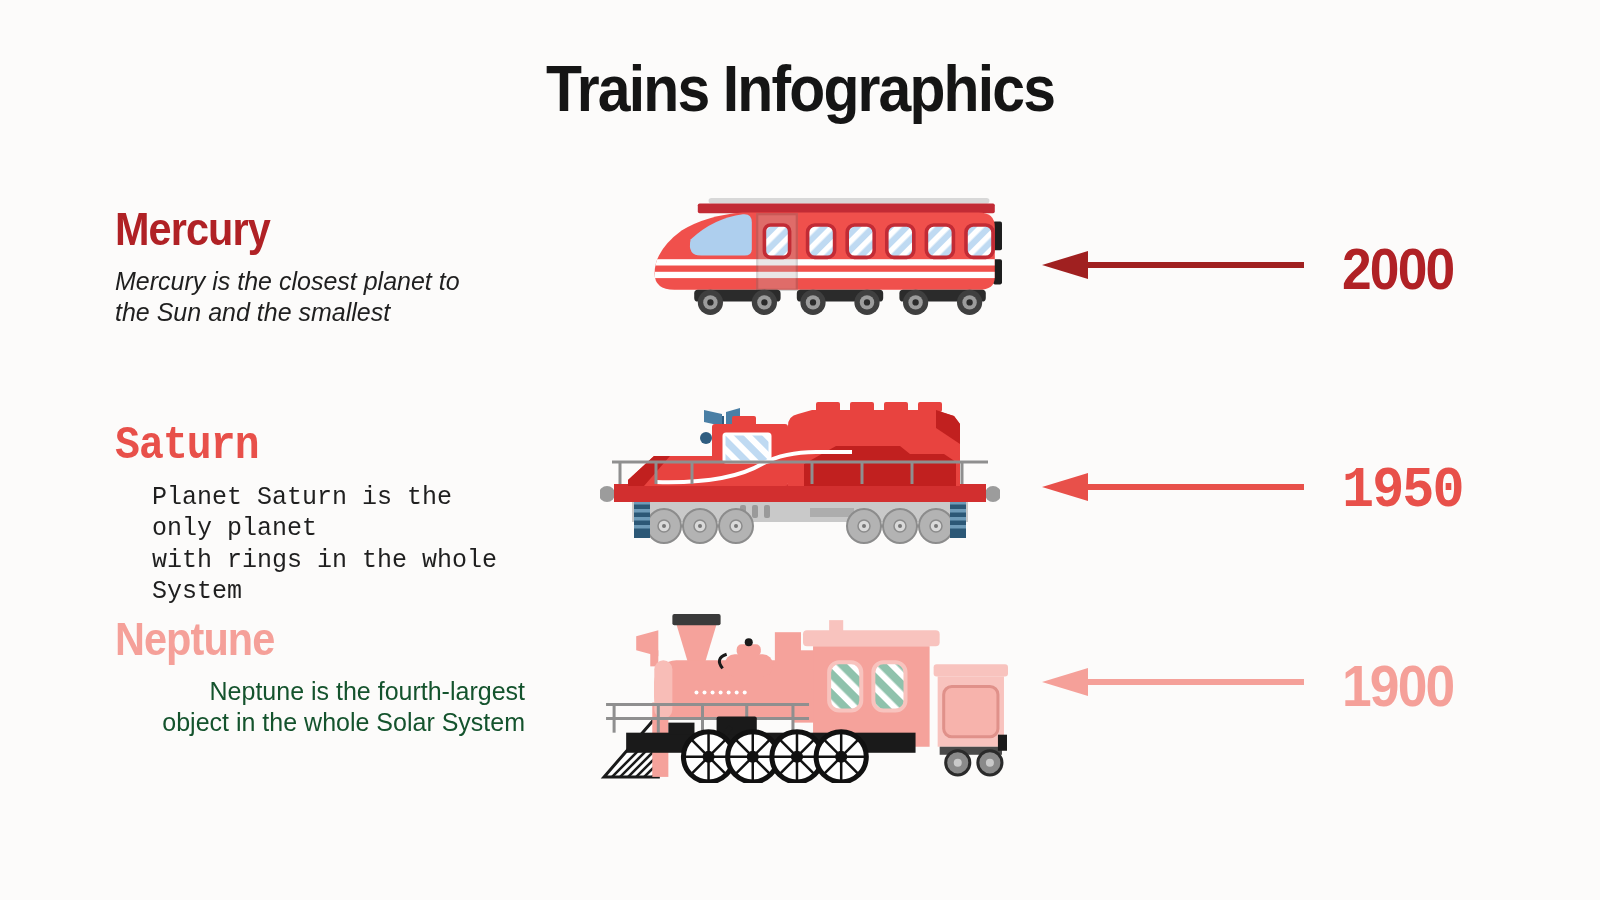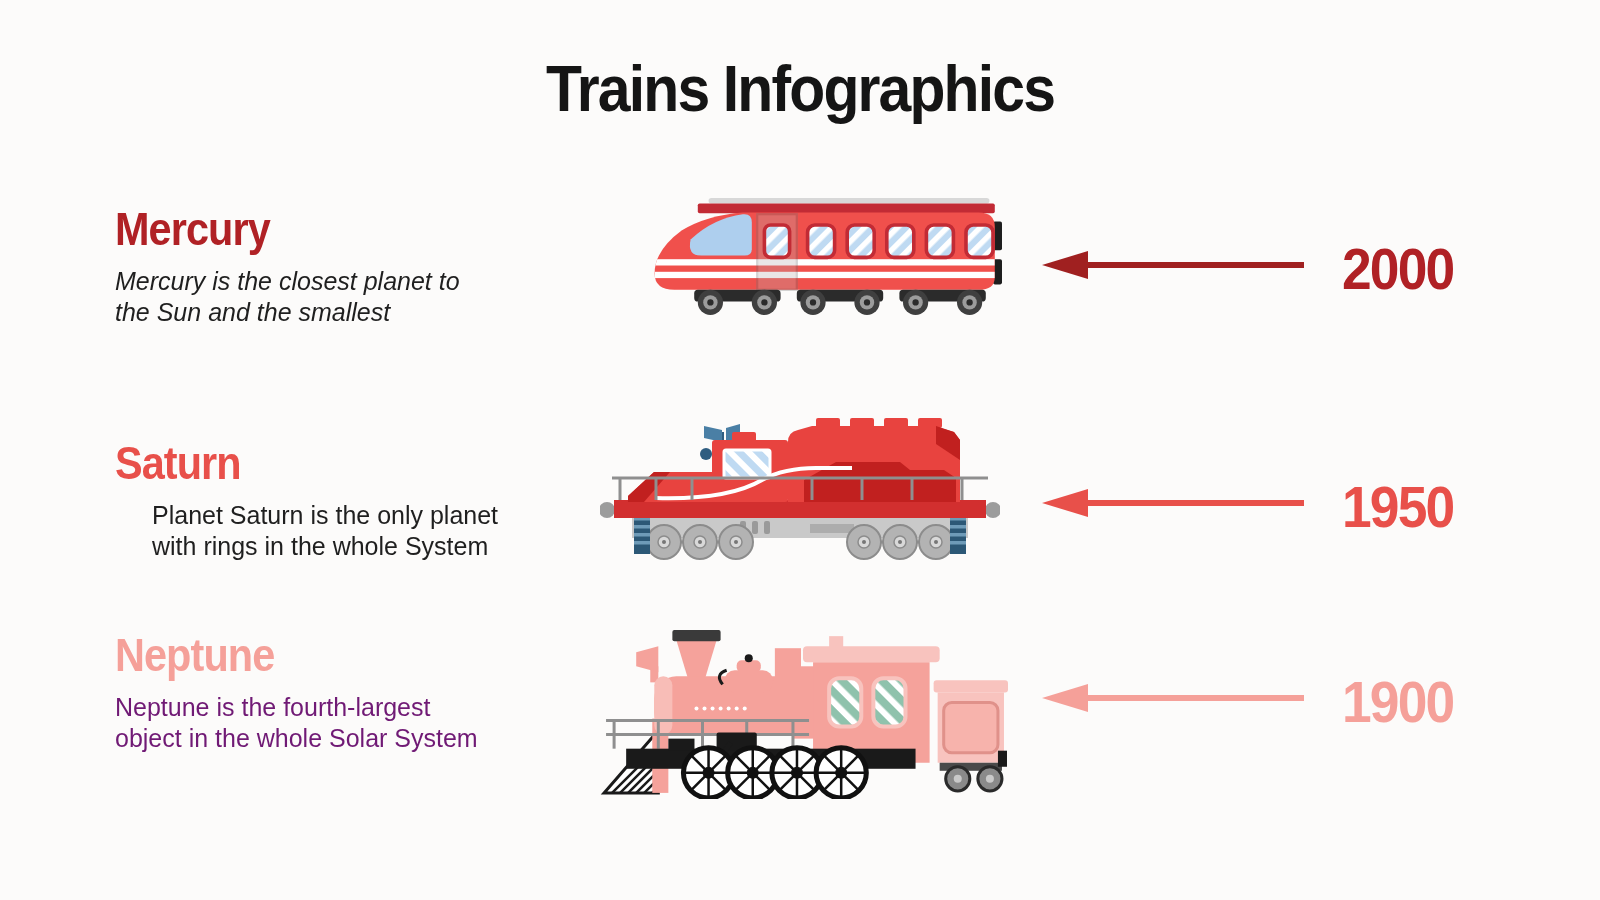--- a/index.html
+++ b/index.html
@@ -11,22 +11,22 @@
     overflow:hidden;
   }
   .title {
     position:absolute; top:52px; left:0; width:1600px;
     text-align:center;
     font-size:64px; font-weight:700; letter-spacing:-2px;
     transform:scaleX(0.92); transform-origin:center;
   }
   .row { position:absolute; left:0; width:1336px; }
   .r1 { top:190px; height:150px; }
-  .r2 { top:424px; height:165px; }
-  .r3 { top:616px; height:190px; }
+  .r2 { top:408px; height:165px;font-family:Liberation Mono, monospace; }
+  .r3 { top:600px; height:190px; }
   .text-block { position:absolute; left:115px; top:12px; width:410px; }
   .heading {
     font-size:46px; font-weight:700; letter-spacing:-1px;
     transform:scaleX(0.9); transform-origin:left center;
   }
   .desc {
     margin-top:10px; font-size:25px; line-height:1.25;
     color:#1F1F1F; white-space:pre-line;
   }
   .train { position:absolute; line-height:0; }
@@ -261,21 +261,21 @@
       <line x1="40" y1="18" x2="262" y2="18" stroke="currentColor" stroke-width="6"></line>
       <polygon points="0,18 46,4 46,32" fill="currentColor"></polygon>
     </svg>
   </div>
   <div class="year" style="color: rgb(232, 80, 74);">1950</div>
 </section>
 
 <section class="row r3">
   <div class="text-block">
     <h2 class="heading" style="color: rgb(245, 160, 153);">Neptune</h2>
-    <p class="desc" style="color: #701a75;">Neptune is the fourth-largest
+    <p class="desc" style="color: #14532d; text-align: right;">Neptune is the fourth-largest
 object in the whole Solar System</p>
   </div>
 
   <div class="train">
     <svg width="412" viewBox="0 0 410 190" xmlns="http://www.w3.org/2000/svg">
       <defs>
         <pattern id="wsTeal" width="14" height="14" patternUnits="userSpaceOnUse" patternTransform="rotate(-45)">
           <rect width="14" height="14" fill="#8FC2AC"></rect>
           <rect width="6" height="14" fill="#FFFFFF"></rect>
         </pattern>

